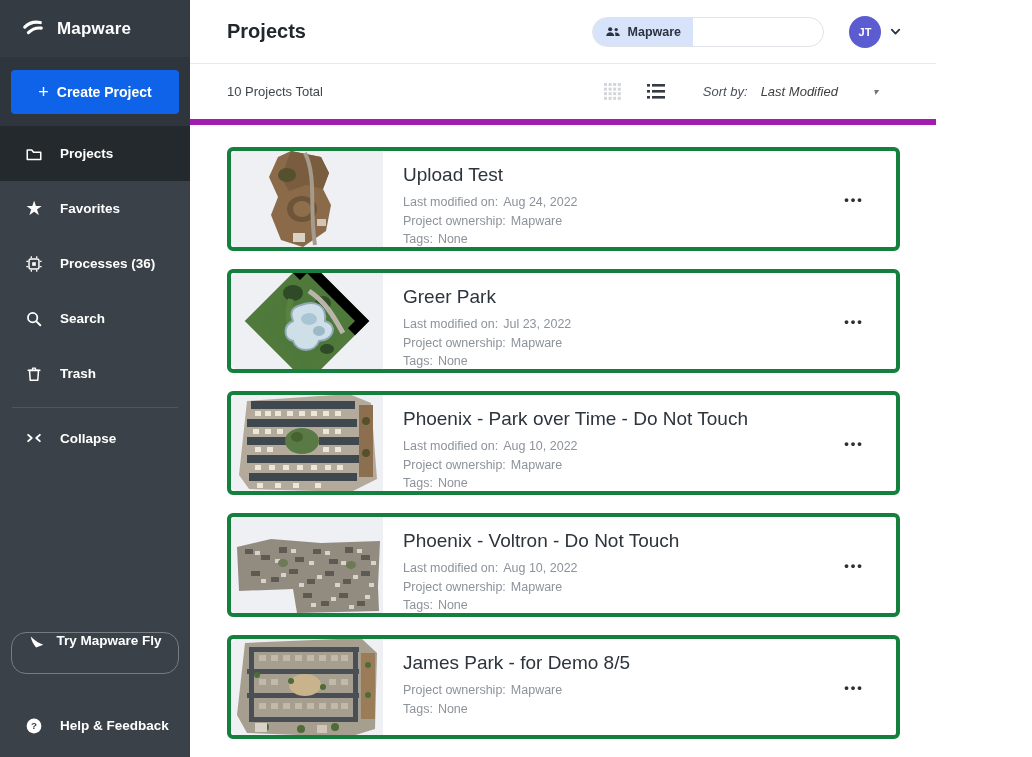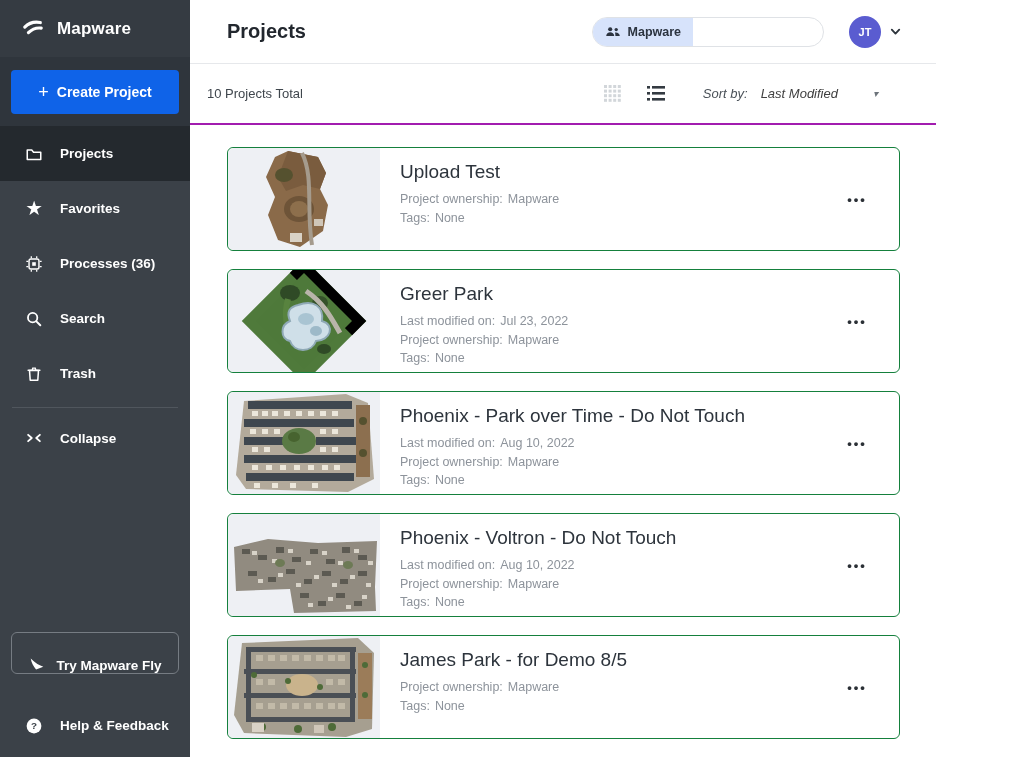--- a/index.html
+++ b/index.html
@@ -22,53 +22,53 @@
   .nav { display:flex; flex-direction:column; }
   .nav-item { height:55px; display:flex; align-items:center; padding-left:25px; gap:17px;
     font-size:13.5px; font-weight:600; cursor:pointer; }
   .nav-item.active { background:#24292e; }
   .nav-icon { width:18px; height:18px; display:flex; align-items:center; justify-content:center; }
   .star-glyph { font-size:17px; line-height:1; }
   .side-divider { height:1px; background:#50565d; margin:6px 12px 6px 12px; }
   .side-spacer { flex:1; }
   .fly-wrap { padding:0 11px; margin-bottom:24px; }
   .fly-btn { width:100%; height:42px; background:transparent; border:1px solid #767c83;
-    border-radius:6px; color:#fff; font-size:13.5px; font-weight:600; display:flex;
-    align-items:flex-end; justify-content:center; gap:10px; cursor:pointer; font-family:inherit; }
+    border-radius:15px; color:#fff; font-size:13.5px; font-weight:600; display:flex;
+    align-items:flex-start; justify-content:center; gap:10px; cursor:pointer; font-family:inherit; }
   .help-row { height:55px; display:flex; align-items:center; padding-left:25px; gap:17px;
     font-size:13.5px; font-weight:600; margin-bottom:4px; cursor:pointer; }
 
   
   .main { flex:1; display:flex; flex-direction:column; background:#fff; }
   .header { height:65px; border-bottom:1px solid #e6e8eb; display:flex; align-items:center;
     padding:0 34px 0 37px; }
   .page-title { font-size:20px; font-weight:600; color:#22272e; }
   .header-right { margin-left:auto; display:flex; align-items:center; }
   .credit-pill { display:flex; align-items:center; height:30px; border-radius:16px;
     overflow:hidden; border:1px solid #dfe2e6; background:#fff; }
   .pill-org { background:#d7e3fb; height:100%; display:flex; align-items:center; gap:7px;
     padding:0 12px 0 12px; font-size:12.5px; font-weight:700; color:#2c3440; }
   .pill-credits { padding:0 14px; font-size:12.5px; color:#6f767e;margin-top:40px; }
   .avatar { width:32px; height:32px; border-radius:50%; background:#5a5cd0; color:#fff;
     font-size:11px; font-weight:700; display:flex; align-items:center; justify-content:center;
     margin-left:25px; cursor:pointer; }
   .avatar-caret { margin-left:8px; cursor:pointer; display:flex; }
 
-  .toolbar { height:61px; border-bottom:2px solid #a21caf; display:flex; align-items:center;
-    padding:0 58px 0 17px; }
+  .toolbar { height:61px; border-bottom:6px solid #a21caf; display:flex; align-items:center;
+    padding:0 58px 0 37px; }
   .projects-count { font-size:13px; color:#3f464d; }
   .toolbar-right { margin-left:auto; display:flex; align-items:center;font-style:italic; }
   .view-btn { background:none; border:none; cursor:pointer; display:flex; padding:0; }
   .view-btn.grid { margin-right:26px; }
   .sort-label { margin-left:38px; font-size:13px; color:#4a5158; }
   .sort-value { margin-left:13px; font-size:13px; color:#404040; cursor:pointer; }
   .sort-caret { margin-left:35px; font-size:10px; color:#6d747b; cursor:pointer; }
 
   .project-list { padding:22px 36px 0 37px; }
-  .card { display:flex; align-items:stretch; height:104px; border:1px solid #15803d;
+  .card { display:flex; align-items:stretch; height:104px; border:4px solid #15803d;
     border-radius:6px; background:#fff; margin-bottom:18px; cursor:pointer; }
   .thumb { width:152px; min-width:152px; background:#eef0f4; border-radius:6px 0 0 6px;
     overflow:hidden; display:flex; align-items:center; justify-content:center; }
   .card-body { flex:1; padding:13px 0 0 20px; }
   .card-title { font-size:19px; font-weight:500; color:#2d343c; margin-bottom:7px; }
   .meta-row { font-size:12.5px; color:#8d939b; line-height:18.5px; }
   .meta-row .val { margin-left:5px; }
   .card-menu { width:84px; display:flex; align-items:center; justify-content:center; }
   .dots-btn { background:none; border:none; cursor:pointer; font-size:13px; letter-spacing:2px;
     color:#2b3036; font-weight:700; font-family:inherit; }
@@ -257,20 +257,21 @@
             <ellipse cx="56" cy="28" rx="9" ry="7" fill="#55512f"></ellipse>
             <ellipse cx="71" cy="62" rx="15" ry="13" fill="#6e5438"></ellipse>
             <ellipse cx="71" cy="62" rx="9" ry="8" fill="#8d6f4c"></ellipse>
             <rect x="62" y="86" width="12" height="9" fill="#d9d2c6"></rect>
             <rect x="86" y="72" width="9" height="7" fill="#cfc6b8"></rect>
             <path d="M74 6 C86 30 78 62 84 98" fill="none" stroke="#a59b8d" stroke-width="4"></path>
           </svg>
         </div>
         <div class="card-body">
           <div class="card-title">Upload Test</div>
+          <div class="meta-row"><span>Last modified on:</span><span class="val">Aug 24, 2022</span></div>
           <div class="meta-row"><span>Project ownership:</span><span class="val">Mapware</span></div>
           <div class="meta-row"><span>Tags:</span><span class="val">None</span></div>
         </div>
         <div class="card-menu">
           <button class="dots-btn">•••</button>
         </div>
       </div>
 
       <div class="card">
         <div class="thumb">

